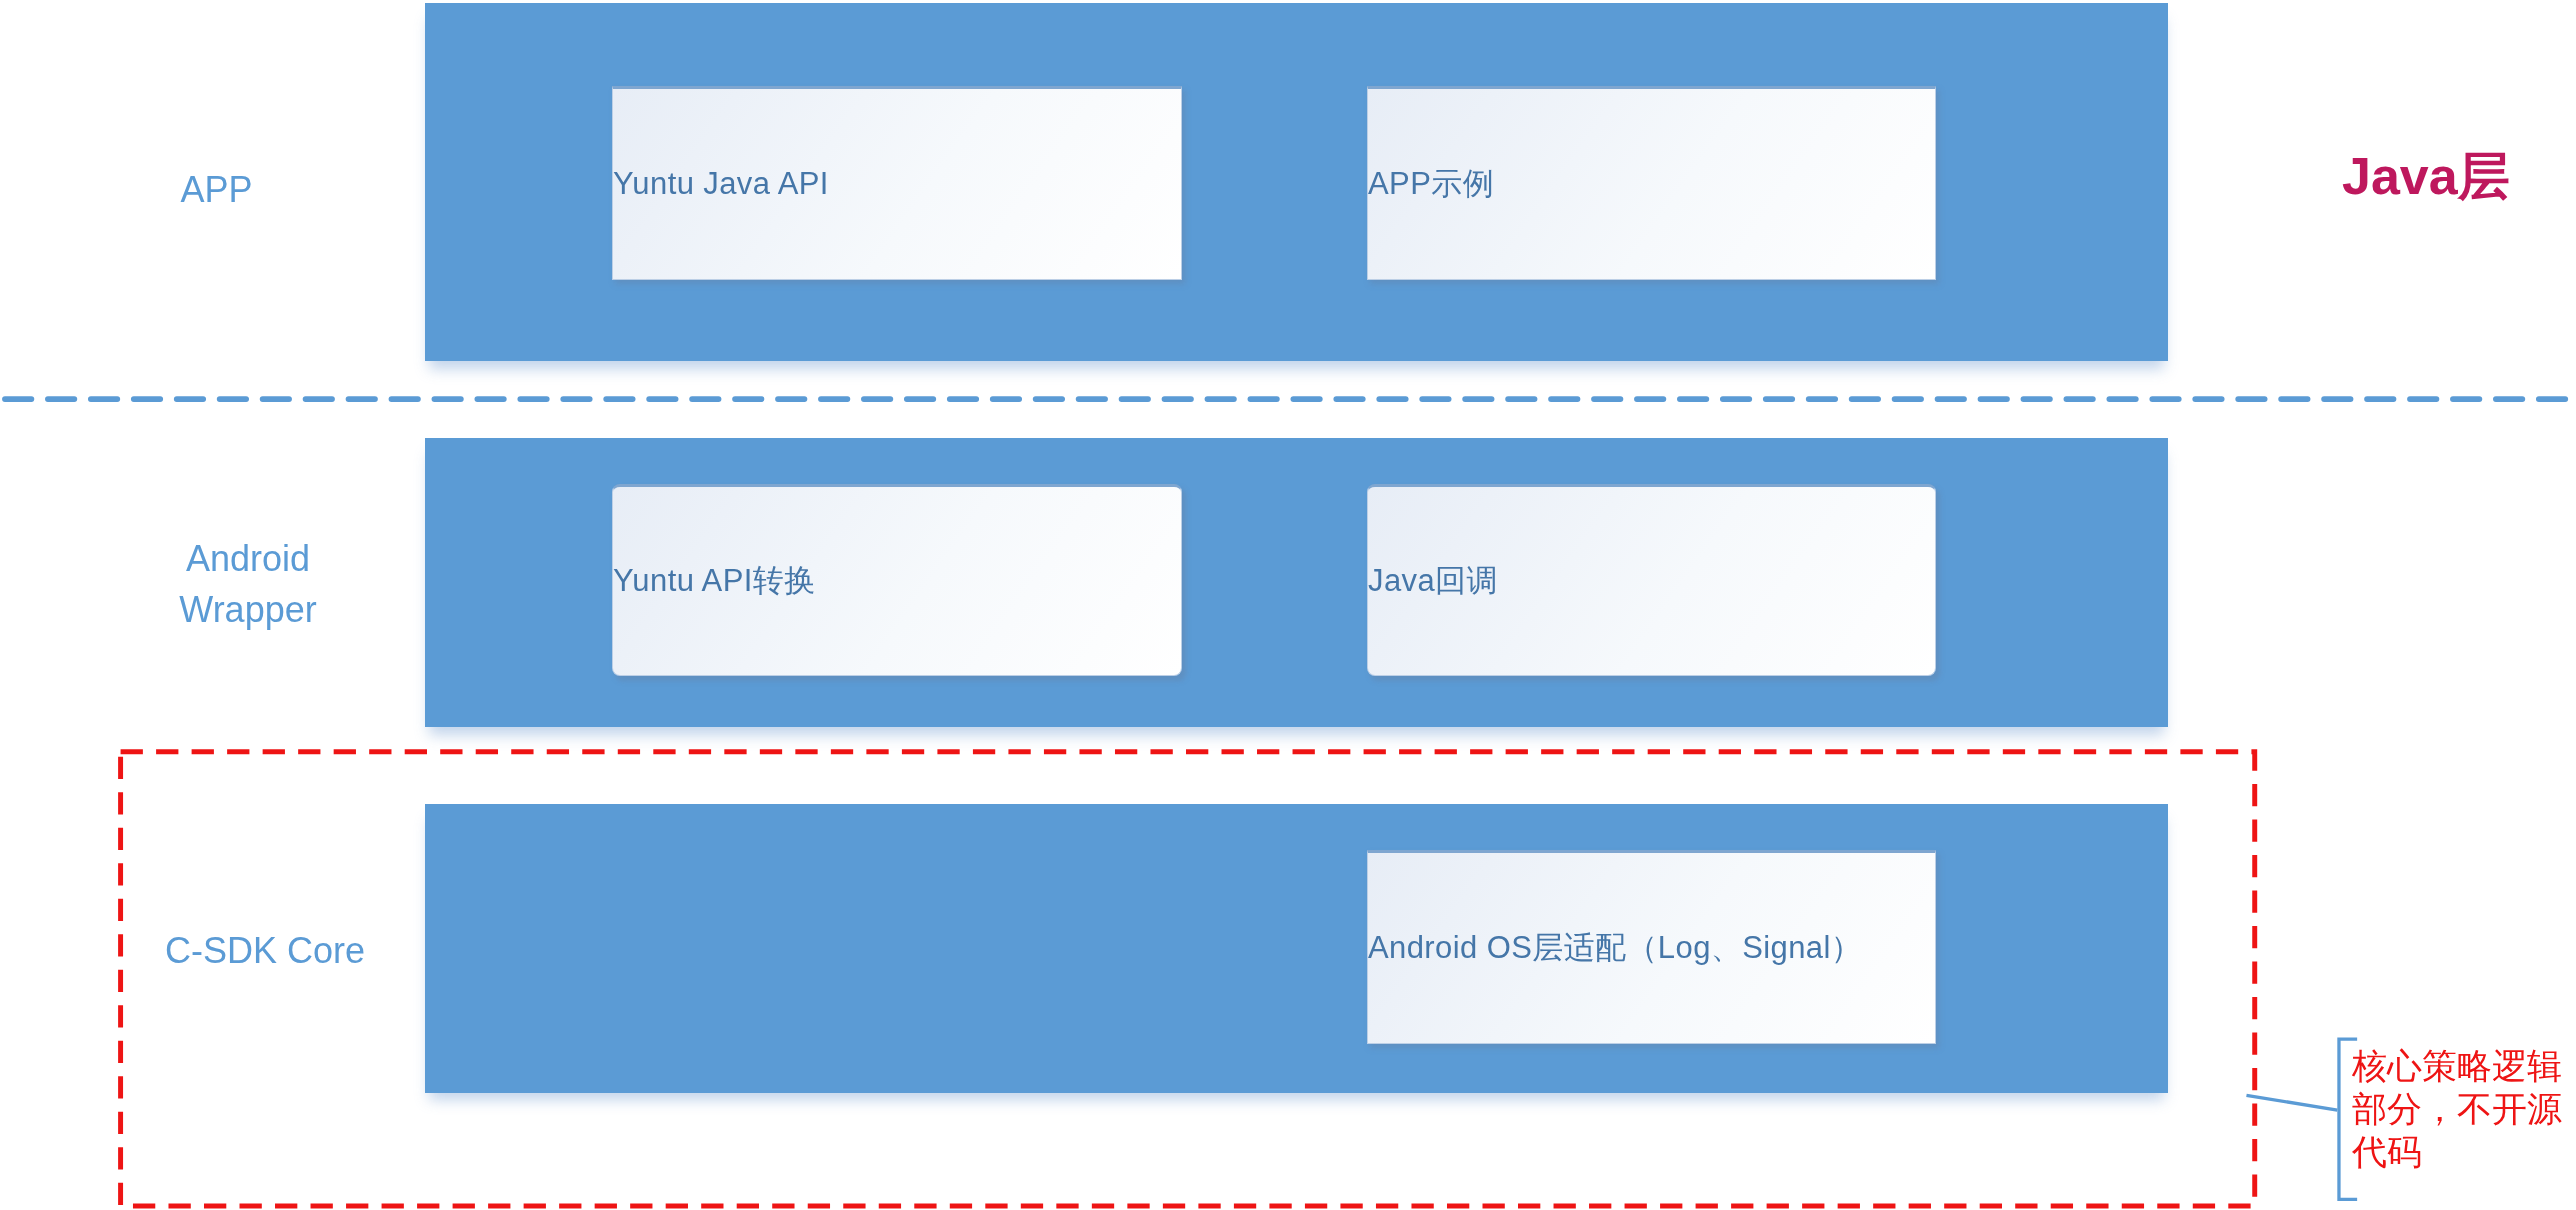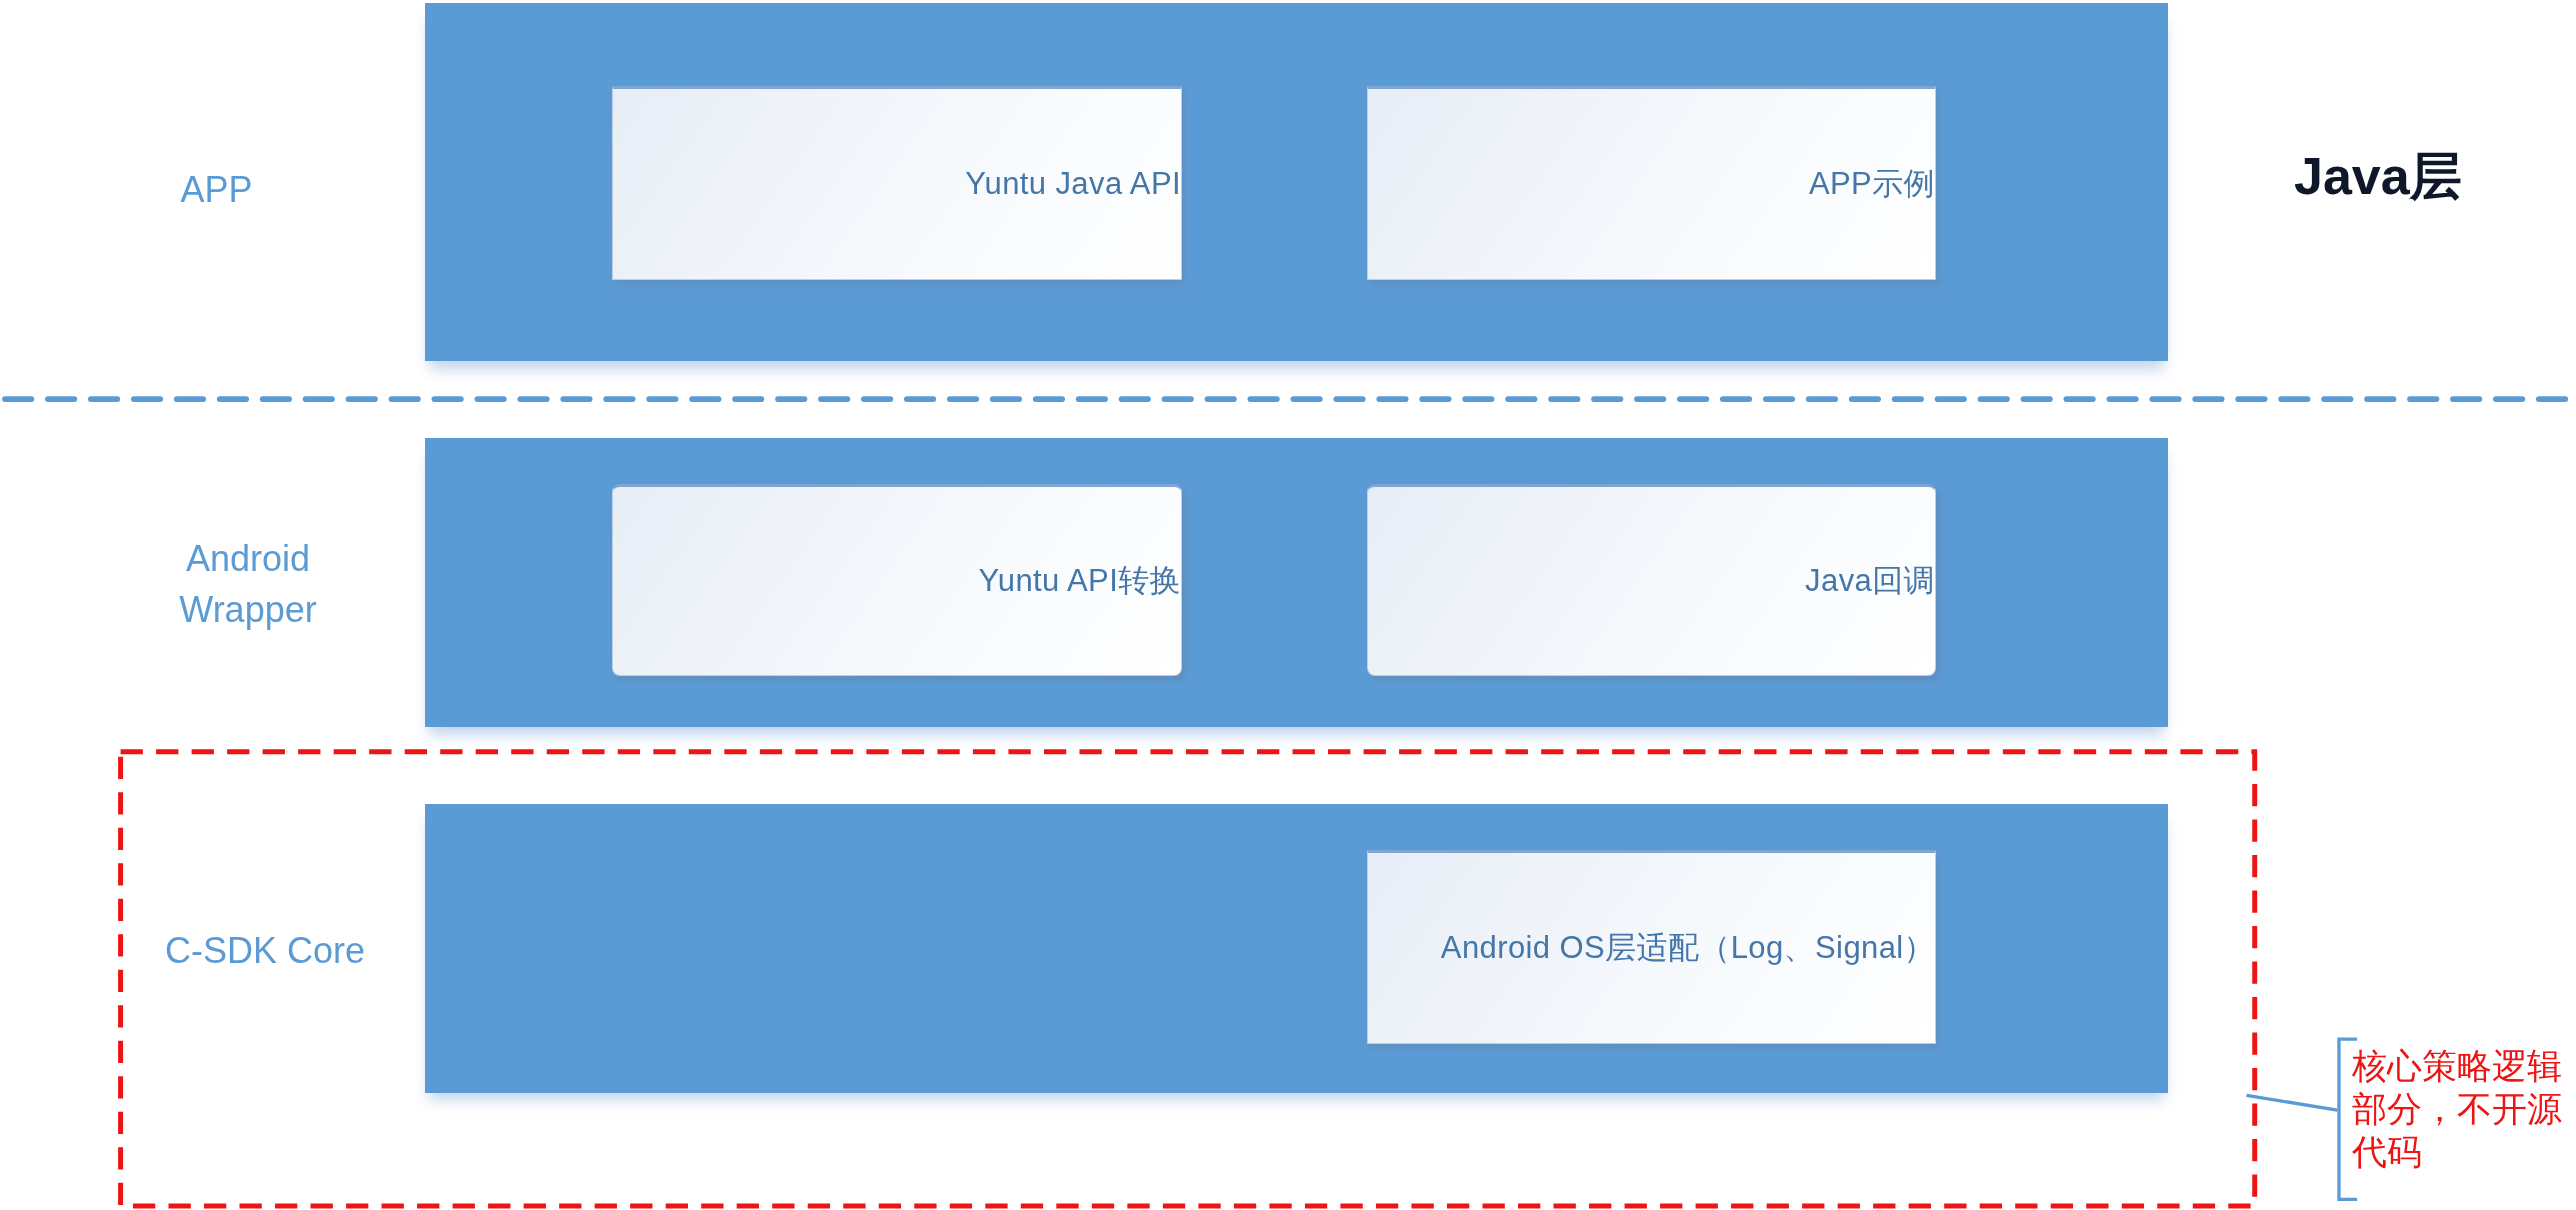--- a/index.html
+++ b/index.html
@@ -30,21 +30,21 @@
 
   
   .wbox {
     position: absolute;
     background: linear-gradient(125deg, #e7edf6 0%, #f6f9fc 55%, #ffffff 100%);
     border: 0.8px solid #bccfe6;
     border-top: 3.3px solid #7fa6d0;
     box-shadow: 3.3px 4.1px 5.8px rgba(100, 130, 170, 0.45);
     display: flex;
     align-items: center;
-    justify-content: flex-end;
+    justify-content: flex-start;
     text-align: center;
     color: #4576A8;
     font-size: 31px;
     letter-spacing: 0.4px;
   }
   .band-app .wbox     { top: 83px; height: 190px; }
   .band-wrapper .wbox { top: 46px;  height: 188px; border-radius: 8px; }
   .band-core .wbox    { top: 46px;  height: 190px; }
   .wbox.pos-left  { left: 187px;  width: 568px; }
   .wbox.pos-right { left: 942px; width: 567px; }
@@ -58,24 +58,25 @@
     text-align: center;
     line-height: 51px;
   }
   .label-app     { left: 134px; width: 165px; top: 164px; }
   .label-wrapper { left: 145px; width: 206px; top: 533px; }
   .label-core    { left: 141px; width: 248px; top: 925px; white-space: nowrap; }
 
   
   .zone-label {
     position: absolute;
-    color: #0f172a;
+    color: #be185d;
     font-size: 52px;
     font-weight: bold;
     white-space: nowrap;
+    margin-left: 48px;
   }
   .zone-java   { left: 2294px; top: 142px; }
   .zone-native { left: 2313px; top: 748px; }
 
   
   .annotation-text {
     position: absolute;
     left: 2352px;
     top: 1044px;
     color: #EE1414;

